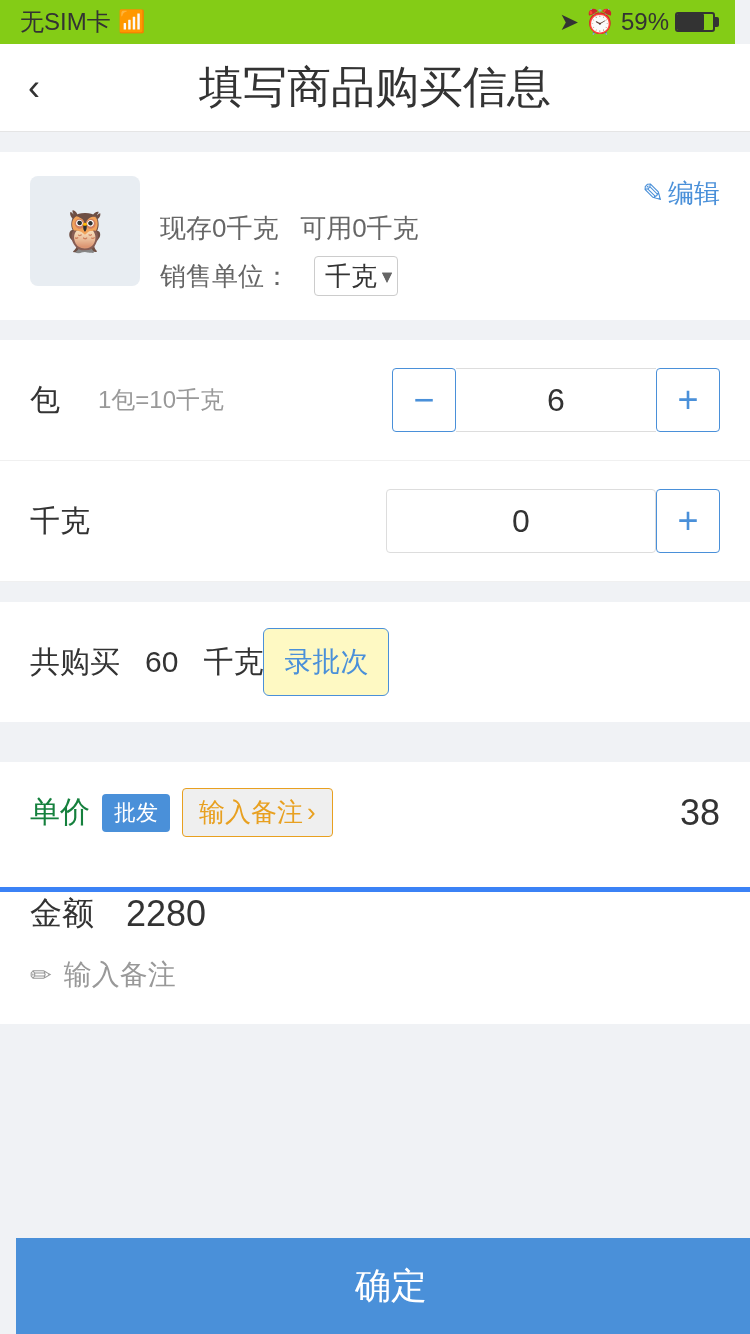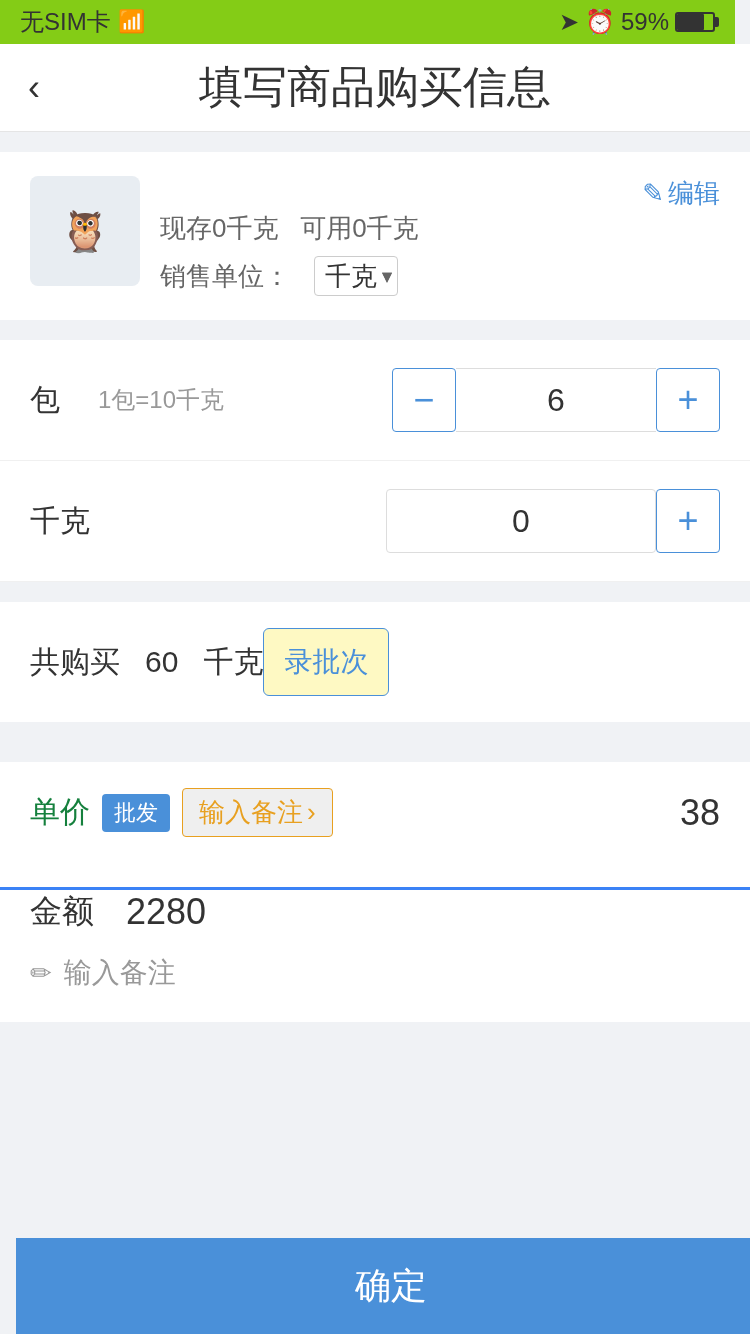--- a/index.html
+++ b/index.html
@@ -439,21 +439,21 @@
       <span class="price-tag">批发</span>
       <button class="price-ref-btn">
         <span>输入备注</span>
         <span>›</span>
       </button>
     </div>
     <span class="price-value">38</span>
   </div>
 </div>
 
-<div style="background:#fff; padding: 0 30px 30px; border-top: 3px solid #3b82f6;">
+<div style="background:#fff; padding: 0 30px 30px; border-top: 5px solid #3b82f6;">
   <div class="amount-row">
     <span class="amount-label">金额</span>
     <span class="amount-value">2280</span>
   </div>
   <div class="remark-row">
     <span class="pencil-icon">✏</span>
     <span>输入备注</span>
   </div>
 </div>
 

